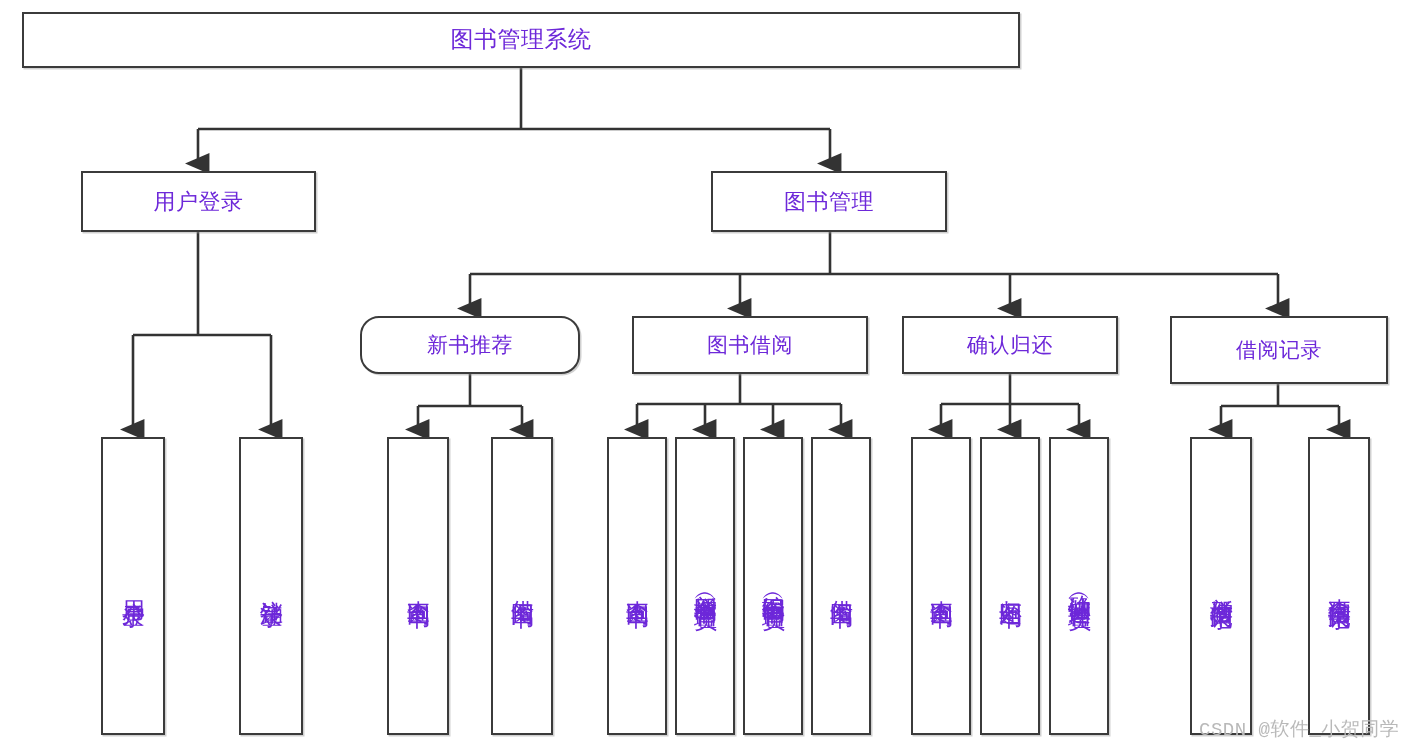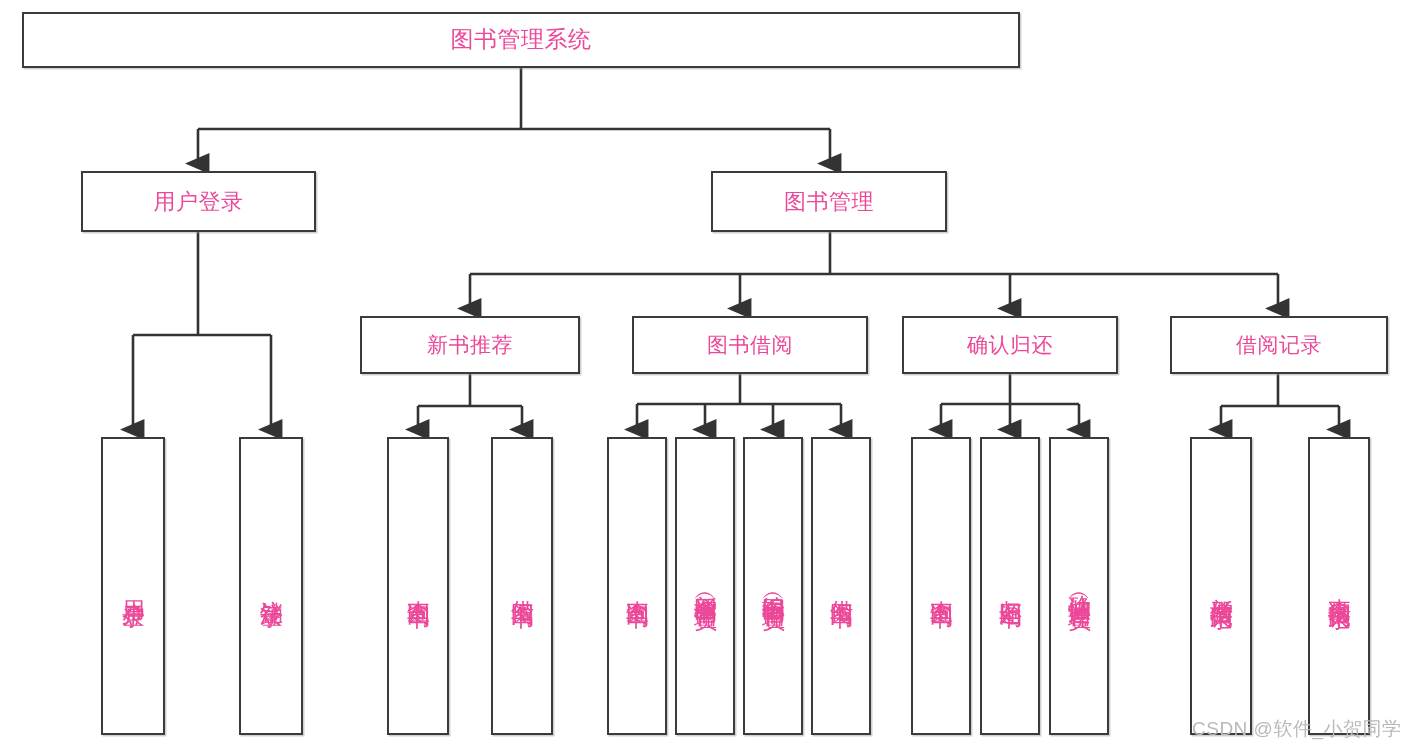--- a/index.html
+++ b/index.html
@@ -30,21 +30,21 @@
     position: absolute;
     box-sizing: border-box;
     background: #ffffff;
     border: 2.5px solid #3b3b3b;
     display: flex;
     align-items: center;
     justify-content: center;
     box-shadow: 1.5px 1.5px 0 rgba(150,150,150,0.45);
   }
   .node .label {
-    color: #ec4899;
+    color: #6d28d9;
     font-size: 22px;
     line-height: 1.18;
     letter-spacing: 0.5px;
     text-align: center;
     white-space: nowrap;
   }
   .node.root .label { font-size: 23px; }
   .node.lvl1 .label { font-size: 22px; }
   .node.lvl2 .label { font-size: 21px; }
   .node.leaf {
@@ -59,21 +59,22 @@
     letter-spacing: 2px;
     white-space: normal;
     max-height: 100%;
   }
   .watermark {
     position: absolute;
     color: #b9b9b9;
     font-size: 19px;
     white-space: nowrap;
     letter-spacing: 0.5px;
-    font-family: Liberation Sans, sans-serif;
+    font-family: Liberation Mono, monospace;
+    margin-left: 7px;
   }
 </style>
 </head>
 <body>
 
 <div id="canvas">
 
   <svg class="wires" viewBox="0 0 1405 747">
     <defs>
       <marker id="arrow" markerWidth="11" markerHeight="11" refX="4.2" refY="5" orient="auto" markerUnits="strokeWidth">
@@ -128,30 +129,30 @@
     <span class="label">图书管理系统</span>
   </div>
 
   <div class="node lvl1" style="left:81px; top:171px; width:235px; height:61px;">
     <span class="label">用户登录</span>
   </div>
   <div class="node lvl1" style="left:711px; top:171px; width:236px; height:61px;">
     <span class="label">图书管理</span>
   </div>
 
-  <div class="node lvl2" style="left:360px; top:316px; width:220px; height:58px;">
+  <div class="node lvl2" style="left:360px; top:316px; width:220px; height:58px;border-radius:19px;">
     <span class="label">新书推荐</span>
   </div>
   <div class="node lvl2" style="left:632px; top:316px; width:236px; height:58px;">
     <span class="label">图书借阅</span>
   </div>
   <div class="node lvl2" style="left:902px; top:316px; width:216px; height:58px;">
     <span class="label">确认归还</span>
   </div>
-  <div class="node lvl2" style="left:1170px; top:316px; width:218px; height:58px;">
+  <div class="node lvl2" style="left:1170px; top:316px; width:218px; height:68px;">
     <span class="label">借阅记录</span>
   </div>
 
   <div class="node leaf" style="left:101px; top:437px; width:64px; height:298px;">
     <span class="label">用户登录</span>
   </div>
   <div class="node leaf" style="left:239px; top:437px; width:64px; height:298px;">
     <span class="label">注销登录</span>
   </div>
 

